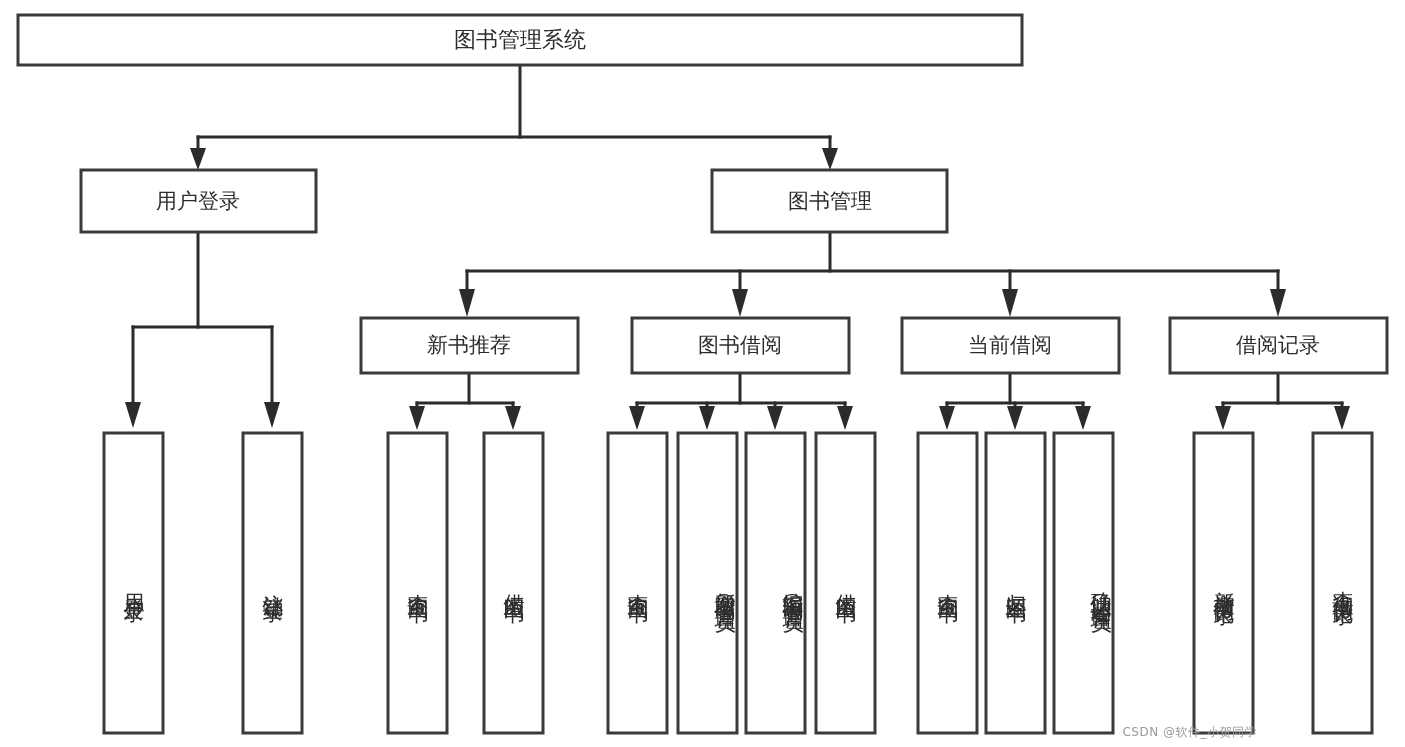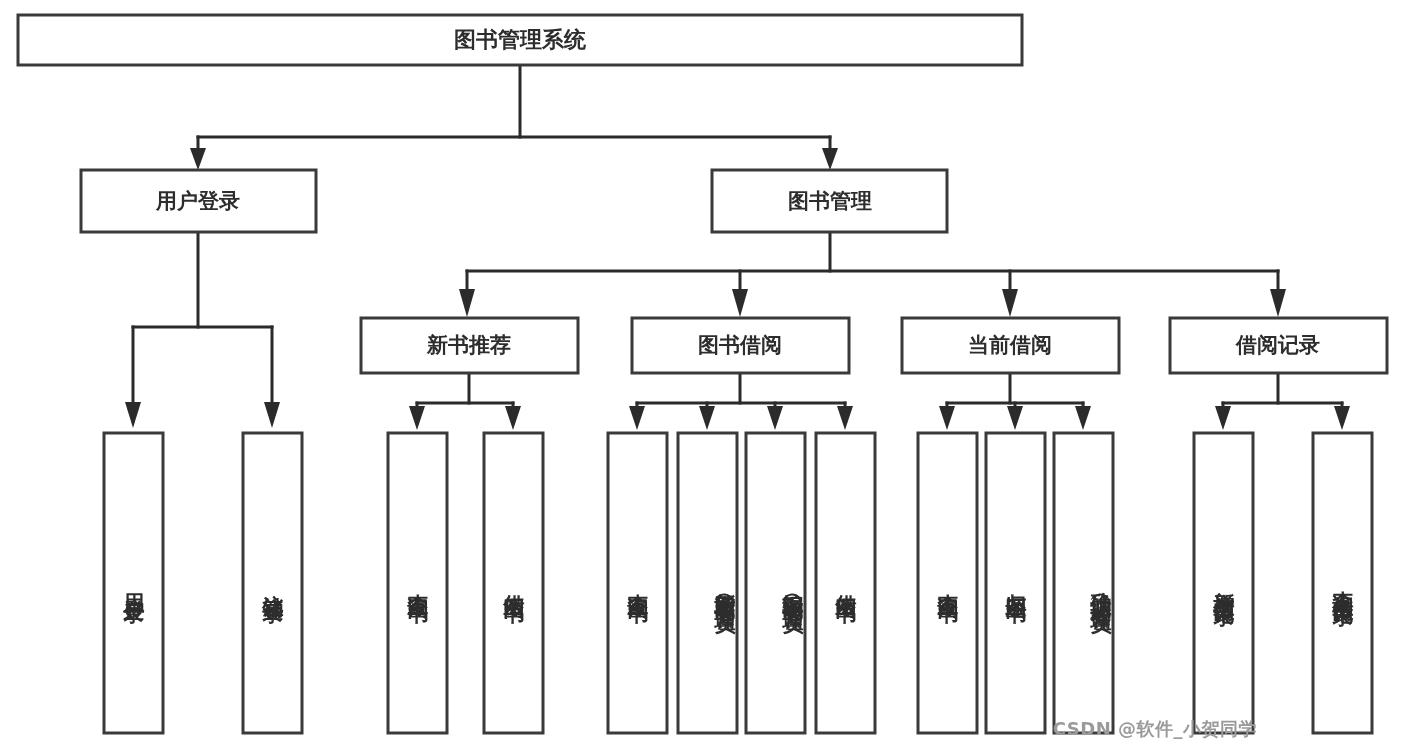--- a/index.html
+++ b/index.html
@@ -11,21 +11,20 @@
     width: 1405px;
     height: 747px;
     font-family: "DejaVu Sans", "Liberation Sans", sans-serif;
     overflow: hidden;
     position: relative;
   }
   #diagram-root {
     position: relative;
     width: 1267px;
     height: 747px;
-    font-weight: bold;
   }
   svg.diagram-canvas {
     display: block;
     position: absolute;
     top: 0;
     left: 0;
   }
   .node-box {
     fill: #ffffff;
     stroke: #3a3a3a;
@@ -66,21 +65,21 @@
     pointer-events: none;
     display: flex;
     align-items: center;
     justify-content: center;
   }
   .watermark {
     position: absolute;
     right: 10px;
     bottom: 6px;
     font-family: "DejaVu Sans", "Liberation Sans", sans-serif;
-    font-size: 18px;
+    font-size: 12px;
     color: #9a9a9a;
     white-space: nowrap;
     letter-spacing: 0.5px;
   }
 </style>
 </head>
 <body>
 
 <div id="diagram-root">
 

